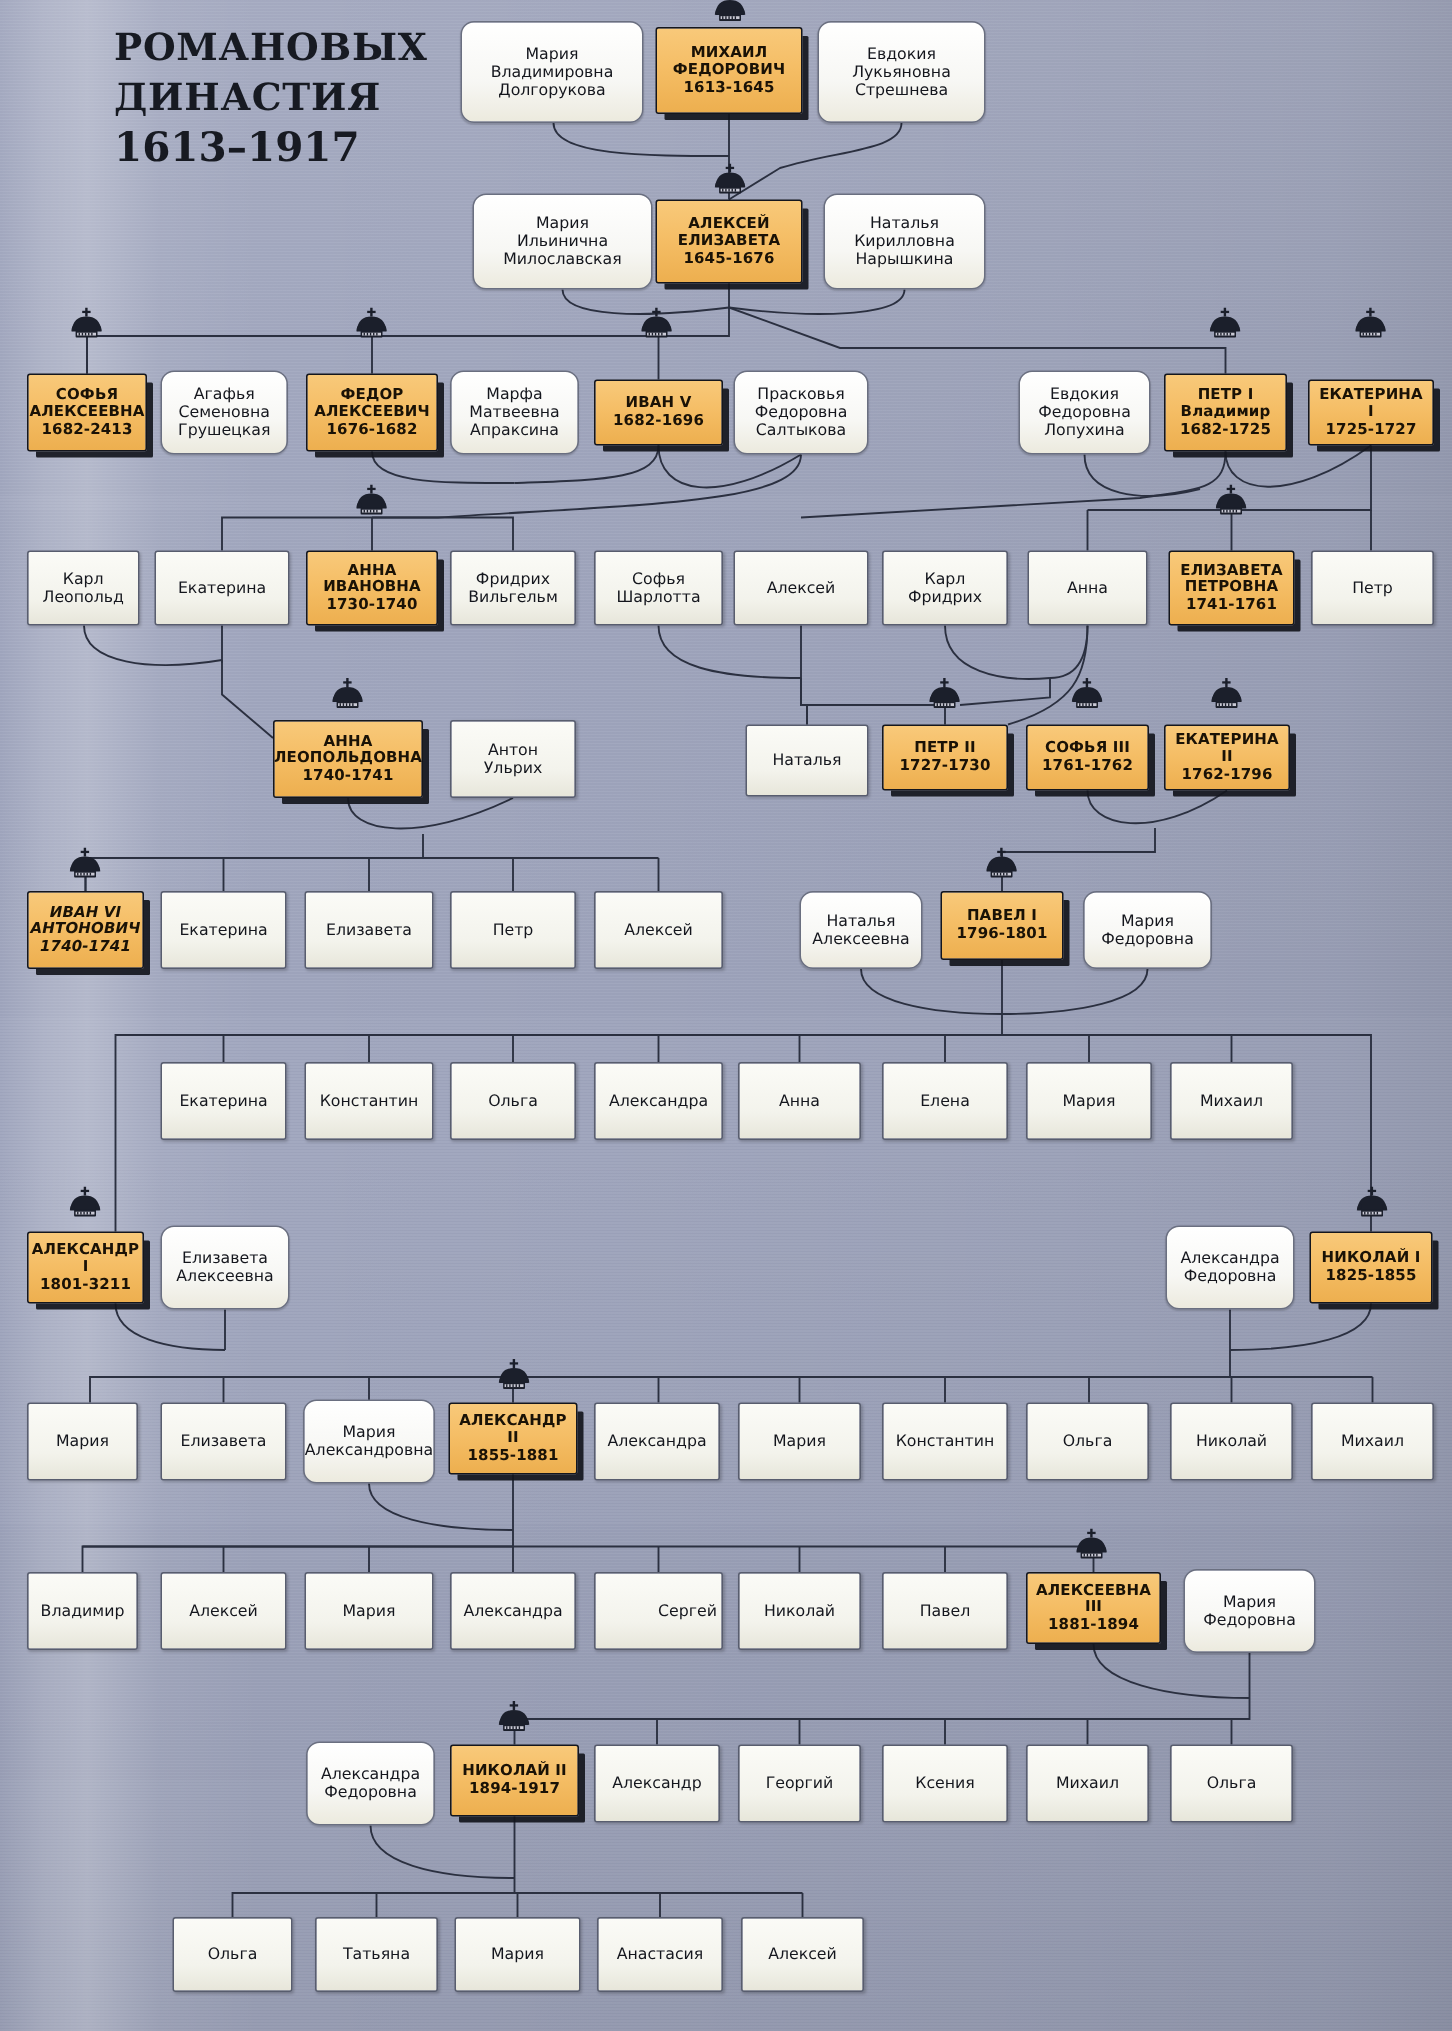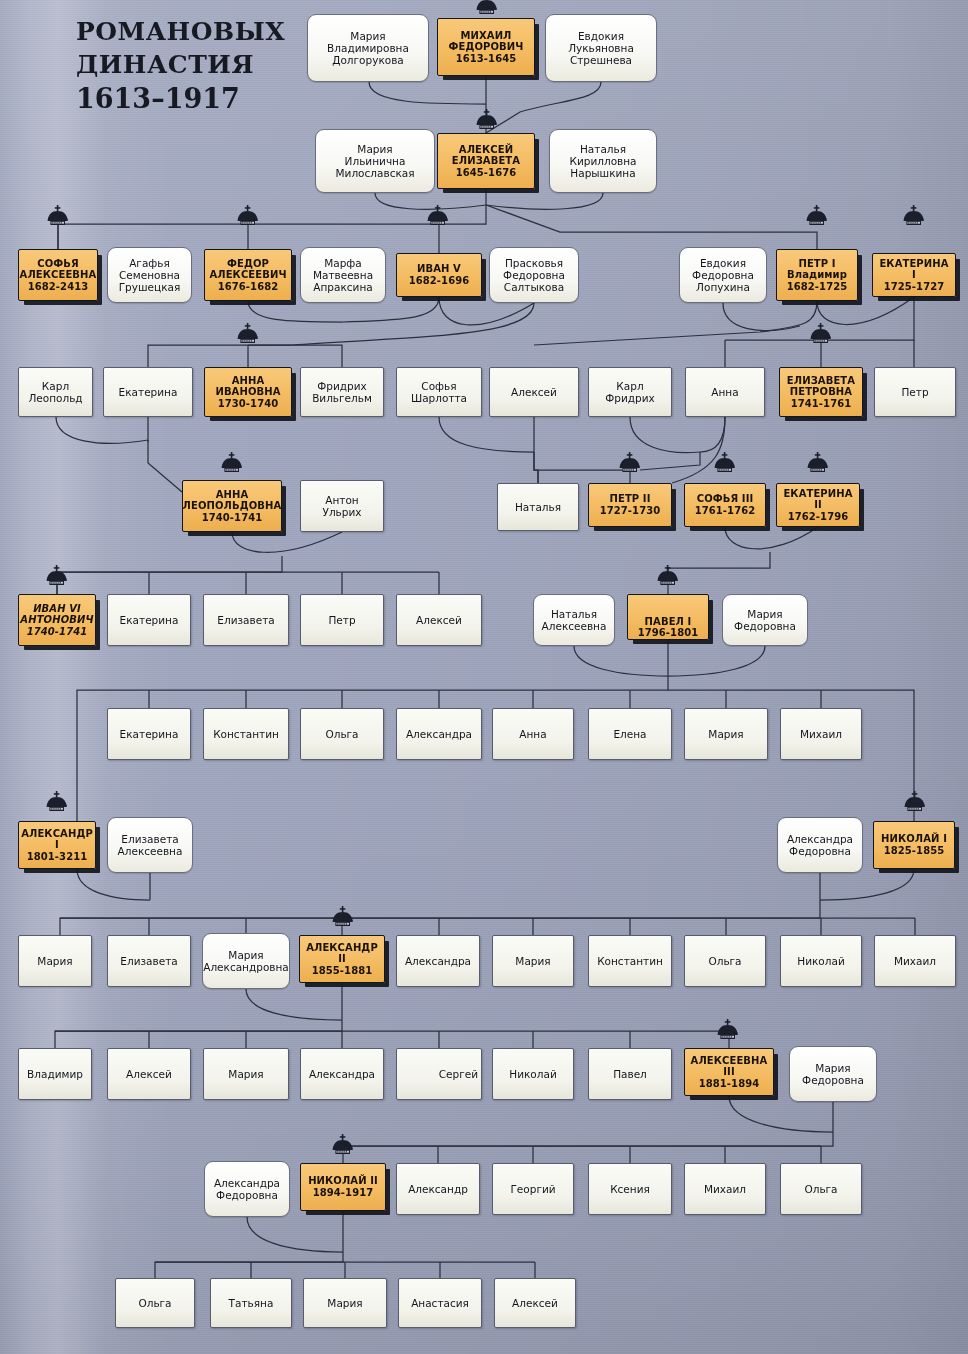--- a/index.html
+++ b/index.html
@@ -686,21 +686,21 @@
         <path d="M22.8 16 C22.8 11.5, 19.4 9.5, 19.4 14.5 Z" fill="#1b1f2b"></path>
         <rect x="5.4" y="15.4" width="14.6" height="4.6" rx="0.6" fill="#1b1f2b"></rect>
         <rect x="6.4" y="16.8" width="12.6" height="1.9" fill="#c9c9d4"></rect>
         <rect x="7.4" y="16.8" width="0.9" height="1.9" fill="#1b1f2b"></rect>
         <rect x="9.5" y="16.8" width="0.9" height="1.9" fill="#1b1f2b"></rect>
         <rect x="11.6" y="16.8" width="0.9" height="1.9" fill="#1b1f2b"></rect>
         <rect x="13.7" y="16.8" width="0.9" height="1.9" fill="#1b1f2b"></rect>
         <rect x="15.8" y="16.8" width="0.9" height="1.9" fill="#1b1f2b"></rect>
       </svg>
     </div>
-    <div class="node ruler" style="left: 627px; top: 594px; width: 82px; height: 46px; align-items: flex-end;">
+    <div class="node ruler" style="left: 627px; top: 594px; width: 82px; height: 46px;">
       <span class="txt">
         <span style="display:block">ПАВЕЛ I</span>
         <span style="display:block">1796-1801</span>
       </span>
     </div>
     <div class="node spouse" style="left: 722px; top: 594px; width: 86px; height: 52px;">
       <span class="txt">
         <span style="display:block">Мария</span>
         <span style="display:block">Федоровна</span>
       </span>

